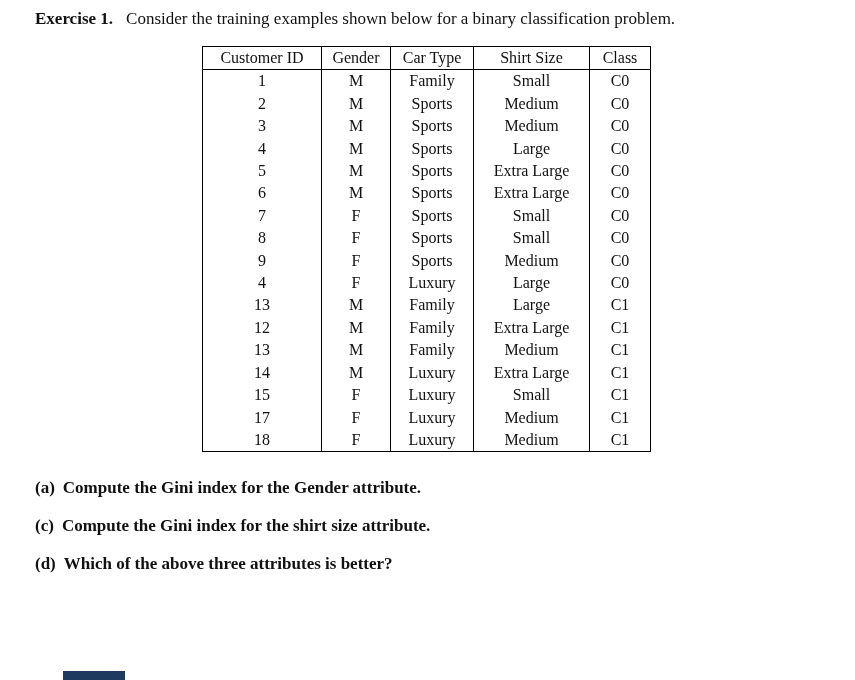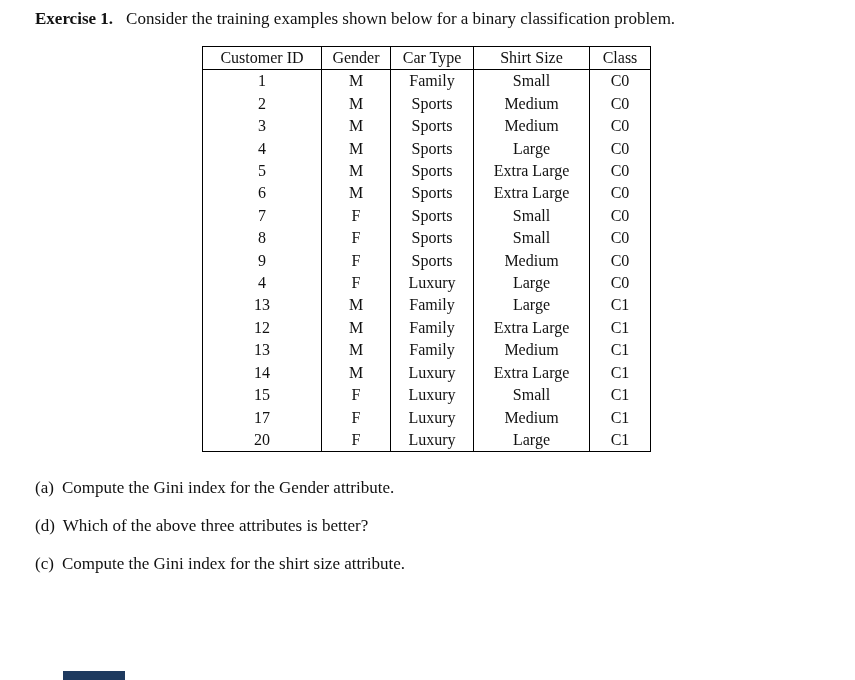--- a/index.html
+++ b/index.html
@@ -51,20 +51,21 @@
   table.training th:nth-child(3), table.training td:nth-child(3) { min-width: 62px; }
   table.training th:nth-child(4), table.training td:nth-child(4) { min-width: 95px; }
   table.training th:nth-child(5), table.training td:nth-child(5) { min-width: 40px; }
   .questions {
     margin-top: 25px;
     font-size: 17px;
   }
   .question {
     margin: 16px 0 15px 0;
     line-height: 22px;
+    font-weight: bold;
   }
   .qlabel {
     margin-right: 8px;
   }
   .bottom-fragment {
     position: absolute;
     left: 63px;
     bottom: 0;
     width: 62px;
     height: 9px;
@@ -196,30 +197,30 @@
           <td>C1</td>
         </tr>
         <tr>
           <td>17</td>
           <td>F</td>
           <td>Luxury</td>
           <td>Medium</td>
           <td>C1</td>
         </tr>
         <tr>
-          <td>20</td>
-          <td>F</td>
-          <td>Luxury</td>
-          <td>Large</td>
+          <td>18</td>
+          <td>F</td>
+          <td>Luxury</td>
+          <td>Medium</td>
           <td>C1</td>
         </tr>
       </tbody>
   </table>
 
   <div class="questions">
       <div class="question"><span class="qlabel">(a)</span><span>Compute the Gini index for the Gender attribute.</span></div>
+      <div class="question"><span class="qlabel">(c)</span><span>Compute the Gini index for the shirt size attribute.</span></div>
       <div class="question"><span class="qlabel">(d)</span><span>Which of the above three attributes is better?</span></div>
-      <div class="question"><span class="qlabel">(c)</span><span>Compute the Gini index for the shirt size attribute.</span></div>
     </div>
 
 </div>
 
 <div class="bottom-fragment" style="background: rgb(30, 58, 95);"></div>
 
 </body></html>

